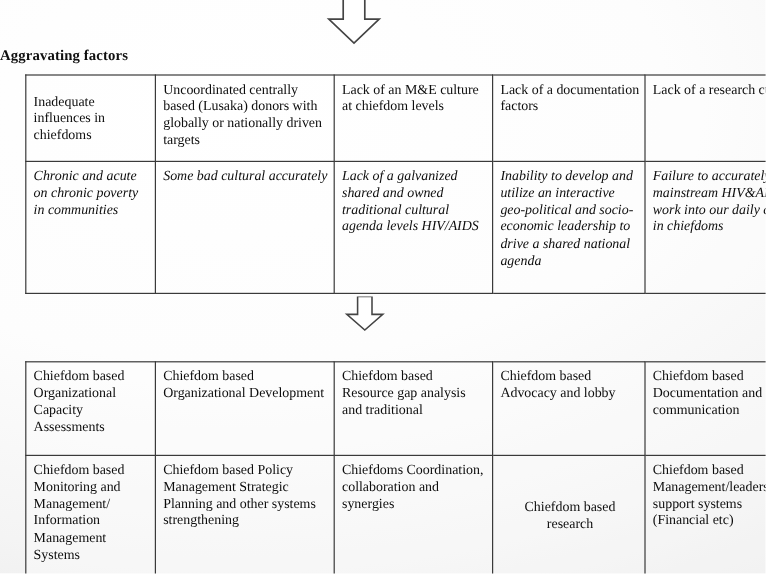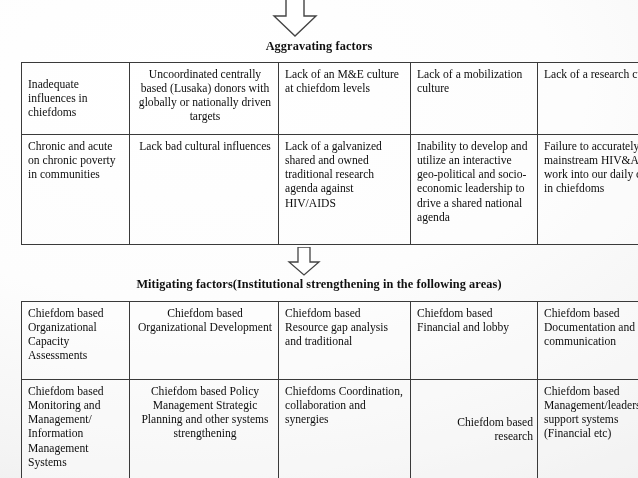--- a/index.html
+++ b/index.html
@@ -27,21 +27,20 @@
   .arrow {
     position: absolute;
   }
   .arrow svg { display: block; }
 
   
   .heading {
     position: absolute;
     width: 100%;
     left: 0;
-    text-align: center;
     font-weight: bold;
     color: #101010;
     letter-spacing: 0.1px;
   }
   #aggravating-heading {
     top: 39px;
     font-size: 12.3px;
   }
   #mitigating-heading {
     top: 277px;
@@ -61,43 +60,43 @@
     padding: 5px 4px 4px 6px;
     font-size: 11.6px;
     line-height: 1.22;
     color: #0d0d0d;
     background: rgba(255,255,255,0.32);
   }
   .factor-table td.mid {
     vertical-align: middle;
   }
   .factor-table td.center {
-    text-align: right;
+    text-align: center;
     vertical-align: middle;
     margin-left: 40px;
   }
 
   #table-aggravating {
     left: 21px;
     top: 62px;
     width: 596px;
   }
   #table-aggravating tr.row-1 td { height: 62px; }
-  #table-aggravating tr.row-2 td { height: 100px; }
+  #table-aggravating tr.row-2 td { height: 100px; font-style: italic; }
 
   #table-mitigating {
     left: 21px;
     top: 301px;
     width: 596px;
   }
   #table-mitigating tr.row-1 td { height: 68px; font-family: Liberation Serif, serif; }
   #table-mitigating tr.row-2 td { height: 90px; }
 
   .c1 { width: 97px; }
-  .c2 { width: 138px; text-align: center; }
+  .c2 { width: 138px; }
   .c3 { width: 121px; }
   .c4 { width: 116px; }
   .c5 { width: 124px; }
 </style>
 </head>
 <body>
 
 <div id="slide">
 
   <div class="arrow" id="arrow-top" style="left:271px; top:-8px;">
@@ -107,48 +106,47 @@
   </div>
 
   <div class="heading" id="aggravating-heading">Aggravating factors</div>
 
   <table class="factor-table" id="table-aggravating">
     <tbody>
       <tr class="row-1">
         <td class="c1 mid">Inadequate influences in chiefdoms</td>
         <td class="c2">Uncoordinated centrally based (Lusaka) donors with globally or nationally driven targets</td>
         <td class="c3">Lack of an M&amp;E culture at chiefdom levels</td>
-        <td class="c4">Lack of a mobilization culture</td>
+        <td class="c4">Lack of a documentation factors</td>
         <td class="c5">Lack of a research culture</td>
       </tr>
       <tr class="row-2">
         <td class="c1">Chronic and acute on chronic poverty  in communities</td>
-        <td class="c2">Lack bad cultural influences</td>
-        <td class="c3">Lack of a galvanized shared and owned traditional research agenda against HIV/AIDS</td>
+        <td class="c2">Some bad cultural accurately</td>
+        <td class="c3">Lack of a galvanized shared and owned traditional cultural agenda levels HIV/AIDS</td>
         <td class="c4">Inability to develop and utilize an interactive geo-political and socio-economic leadership to drive a shared national agenda</td>
         <td class="c5">Failure to accurately mainstream HIV&amp;AIDS work into our daily chores in chiefdoms</td>
       </tr>
     </tbody>
   </table>
 
   <div class="arrow" id="arrow-middle" style="left:286px; top:247px;">
     <svg width="36" height="30" viewBox="0 0 36 30" aria-hidden="true">
       <polygon points="12,0 24,0 24,15 33,15 18,28 3,15 12,15" fill="#ffffff" stroke="#444444" stroke-width="1.3" stroke-linejoin="miter"></polygon>
     </svg>
   </div>
 
-  <div class="heading" id="mitigating-heading">Mitigating factors(Institutional strengthening in the following areas)</div>
 
   <table class="factor-table" id="table-mitigating">
     <tbody>
       <tr class="row-1">
         <td class="c1">Chiefdom based Organizational Capacity Assessments</td>
         <td class="c2">Chiefdom based Organizational Development</td>
         <td class="c3">Chiefdom based Resource  gap analysis and traditional</td>
-        <td class="c4">Chiefdom based Financial and lobby</td>
+        <td class="c4">Chiefdom based Advocacy and lobby</td>
         <td class="c5">Chiefdom based Documentation and communication</td>
       </tr>
       <tr class="row-2">
         <td class="c1">Chiefdom based Monitoring and Management/ Information Management Systems</td>
         <td class="c2">Chiefdom based Policy Management Strategic Planning and other systems strengthening</td>
         <td class="c3">Chiefdoms Coordination, collaboration and synergies</td>
         <td class="c4 center">Chiefdom based research</td>
         <td class="c5">Chiefdom based Management/leaders hip support systems (Financial etc)</td>
       </tr>
     </tbody>

